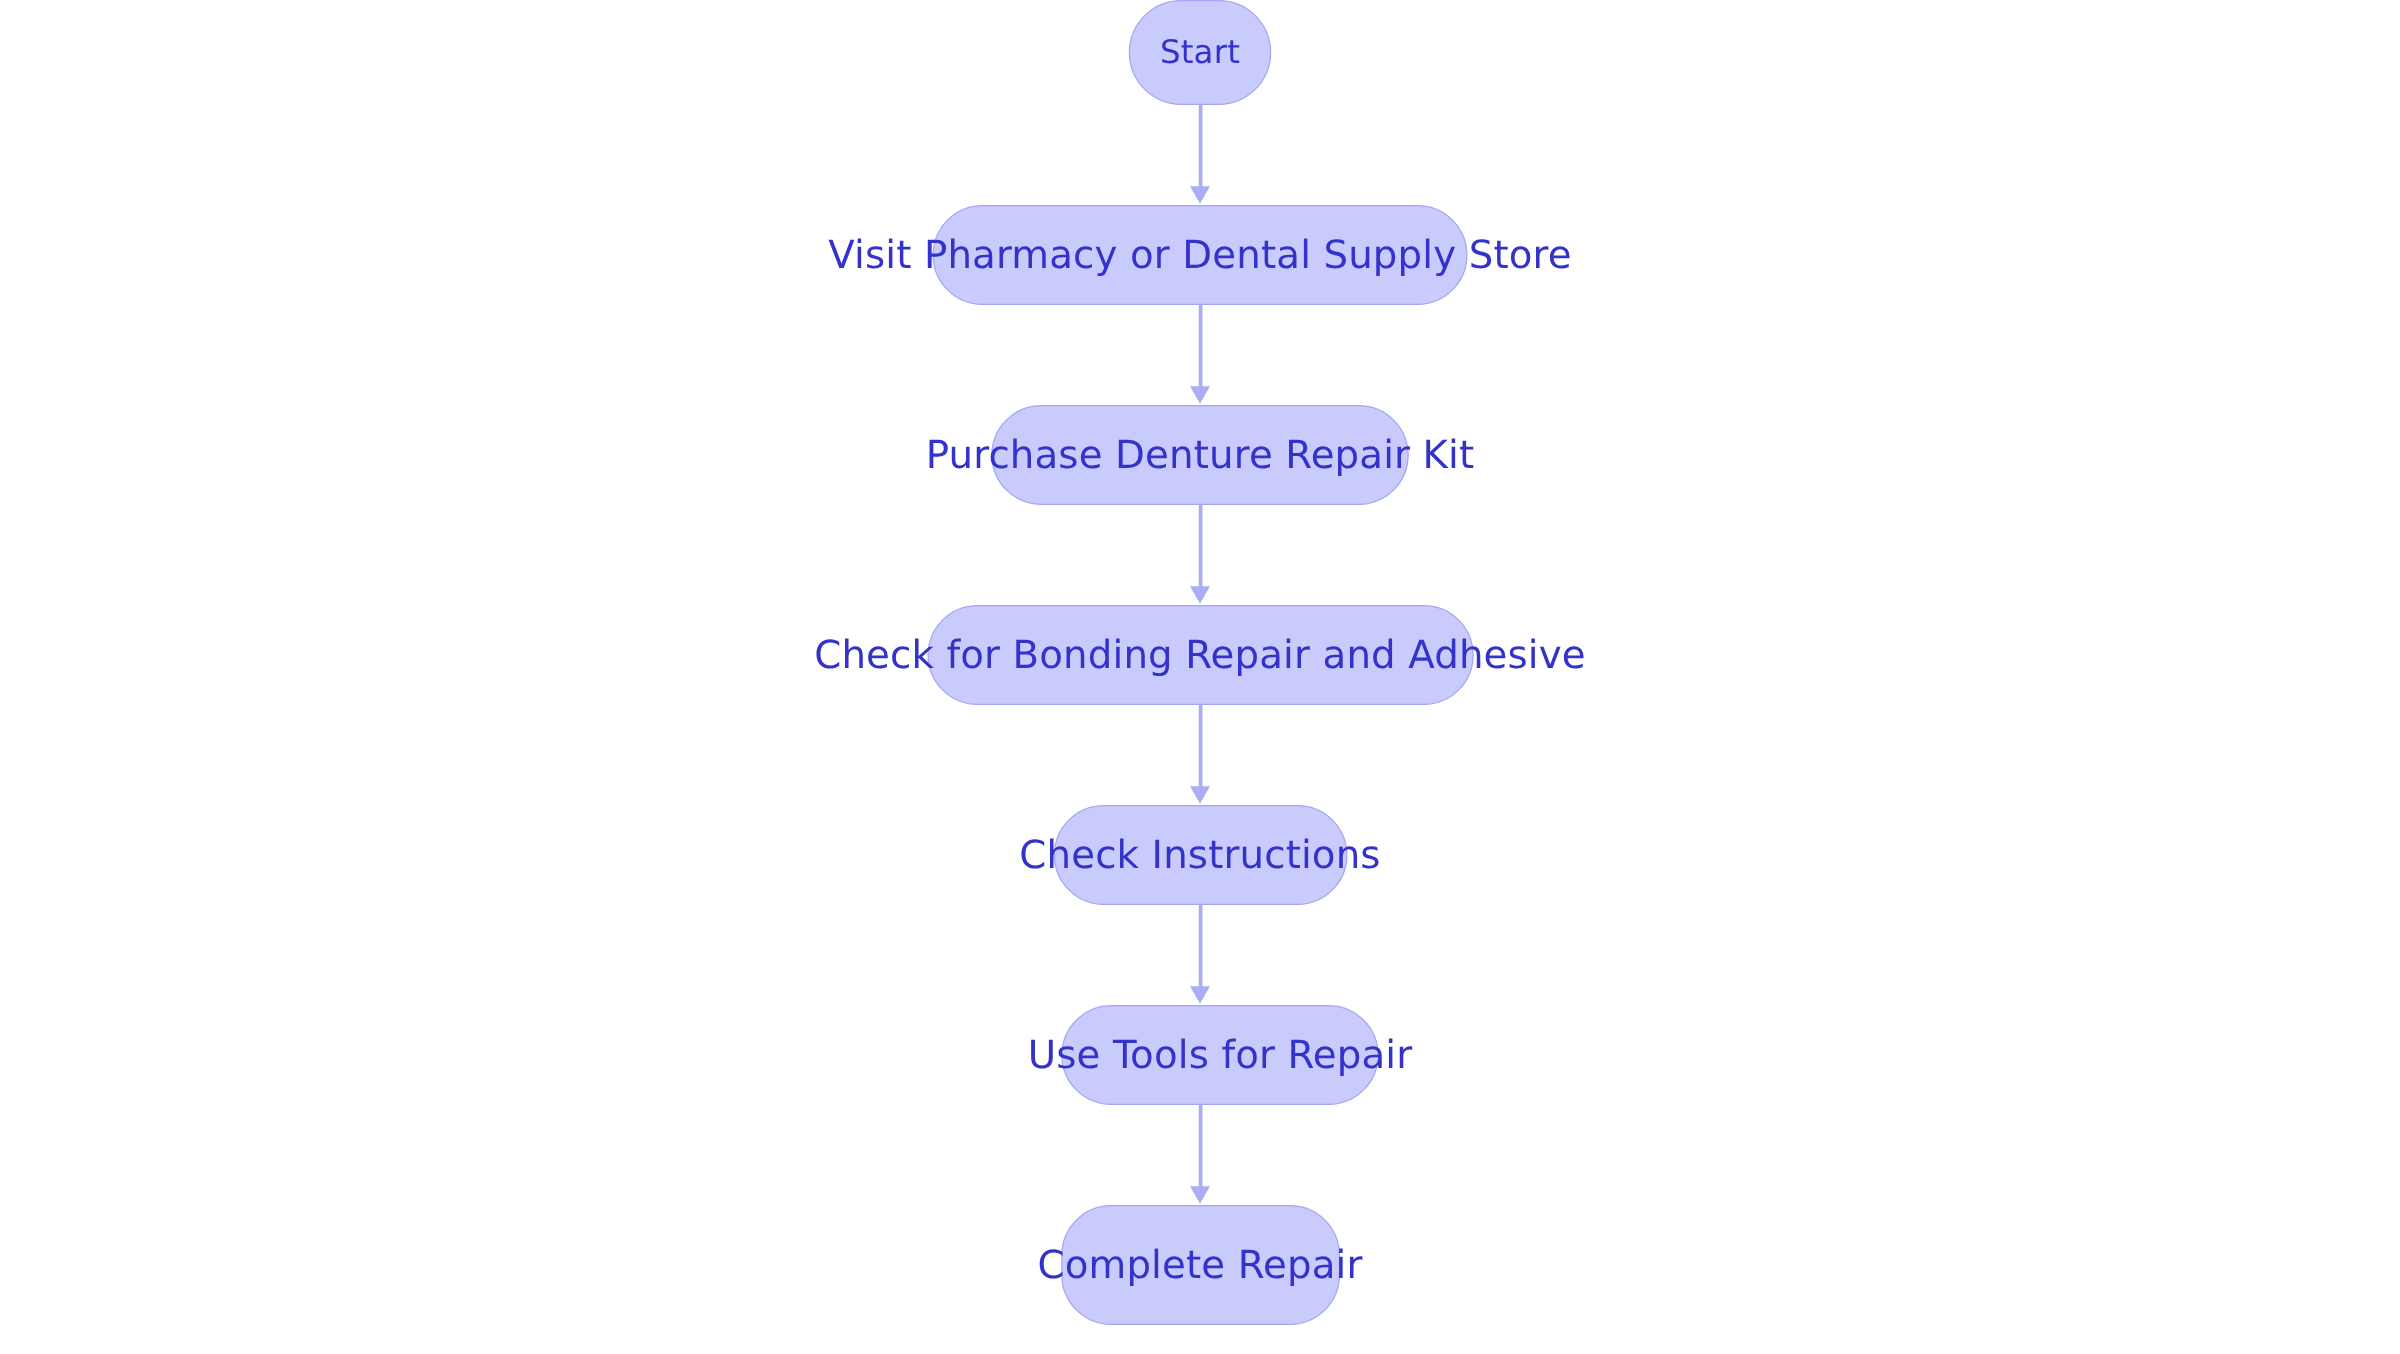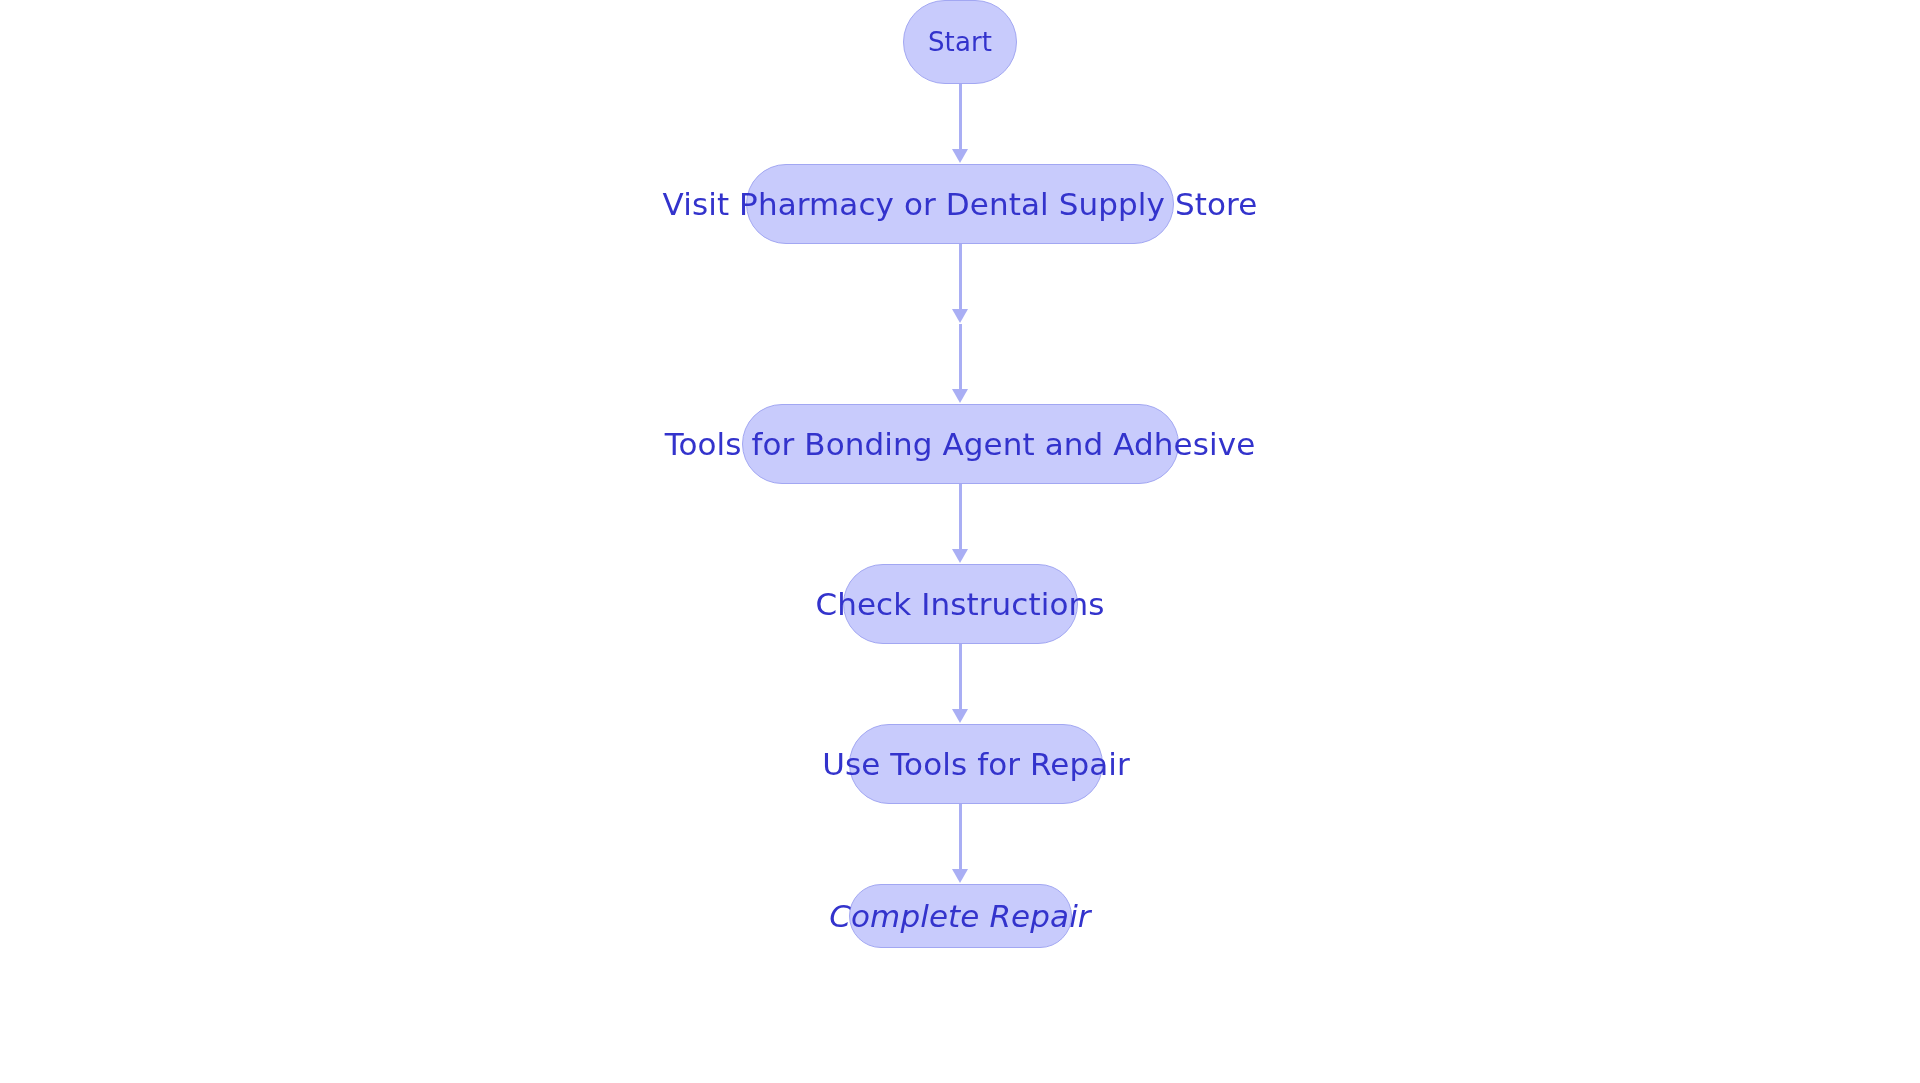--- a/index.html
+++ b/index.html
@@ -52,21 +52,21 @@
     pointer-events: none;
   }
 
   
   .n-start   { width: 114px; height: 84px;  border-radius: 42px;   font-size: 26px; }
   .n-1       { width: 428px; height: 80px;  border-radius: 40px; }
   .n-2       { width: 334px; height: 80px;  border-radius: 40px; }
   .n-3       { width: 437px; height: 80px;  border-radius: 40px; }
   .n-4       { width: 235px; height: 80px;  border-radius: 40px; }
   .n-5       { width: 254px; height: 80px;  border-radius: 40px; margin-left: 32px; }
-  .n-6       { width: 223px; height: 64px;  border-radius: 40px; font-style: italic; }
+  .n-6       { width: 223px; height: 96px;  border-radius: 40px; }
 
   
   .connector {
     position: relative;
     width: 18px;
     height: 80px;
     display: flex;
     flex-direction: column;
     align-items: center;
     justify-content: flex-start;
@@ -102,28 +102,31 @@
 
     <div class="node n-1">
       <span class="node-label">Visit Pharmacy or Dental Supply Store</span>
     </div>
 
     <div class="connector">
       <div class="connector-line"></div>
       <div class="connector-head"></div>
     </div>
 
+    <div class="node n-2">
+      <span class="node-label">Purchase Denture Repair Kit</span>
+    </div>
 
     <div class="connector">
       <div class="connector-line"></div>
       <div class="connector-head"></div>
     </div>
 
     <div class="node n-3">
-      <span class="node-label">Tools for Bonding Agent and Adhesive</span>
+      <span class="node-label">Check for Bonding Repair and Adhesive</span>
     </div>
 
     <div class="connector">
       <div class="connector-line"></div>
       <div class="connector-head"></div>
     </div>
 
     <div class="node n-4">
       <span class="node-label">Check Instructions</span>
     </div>

